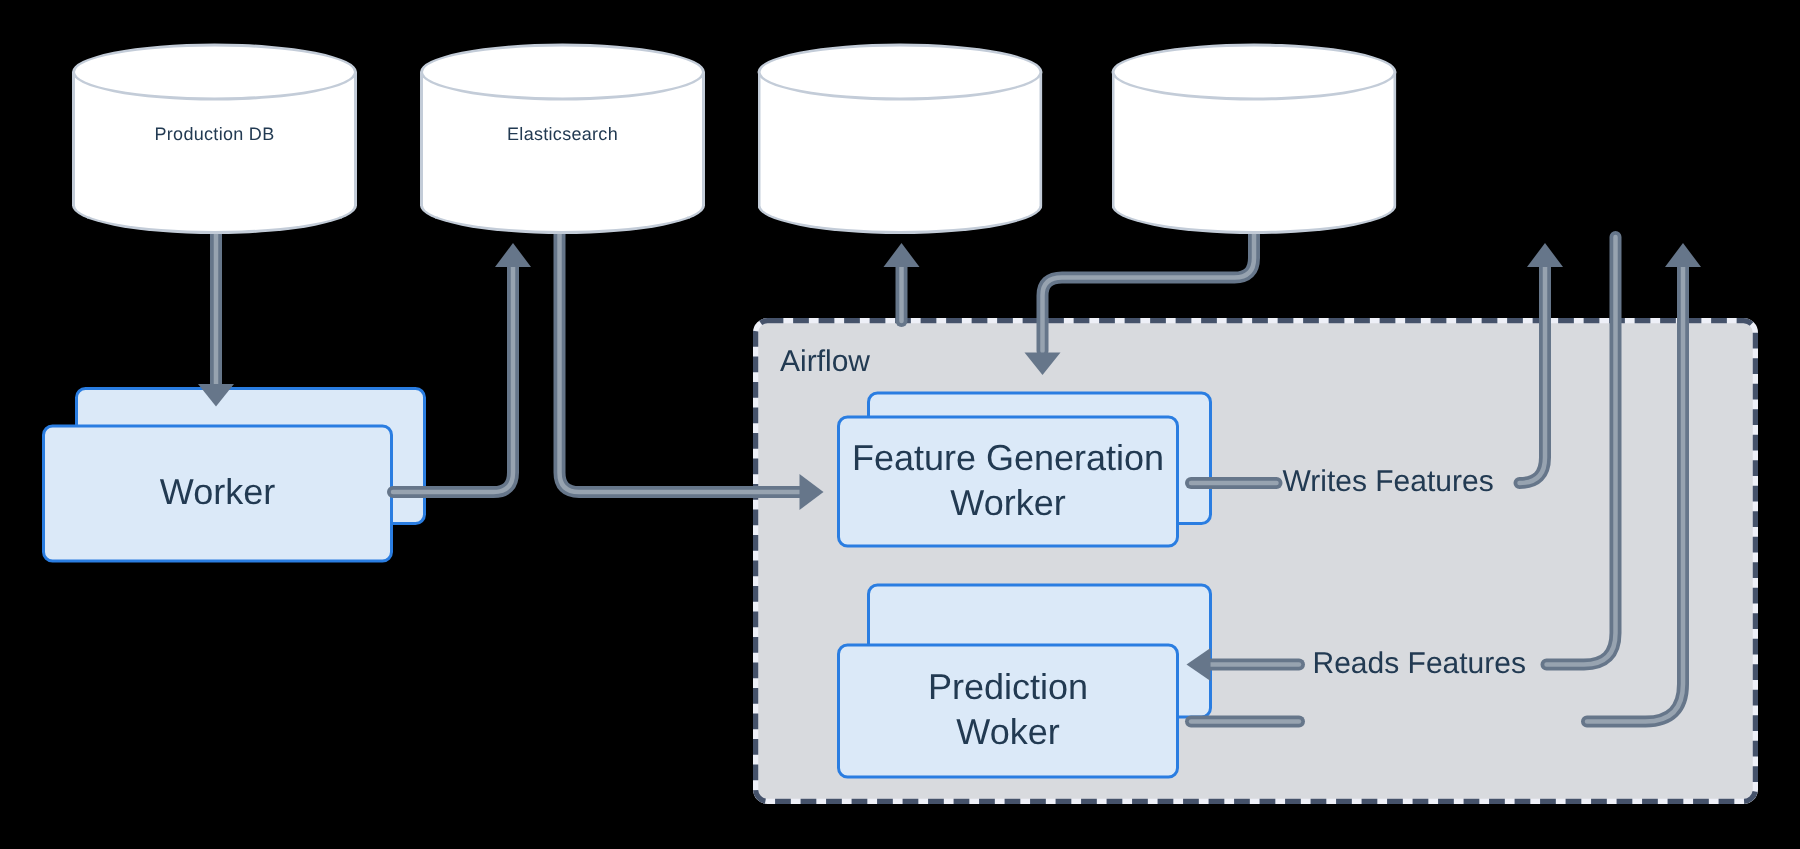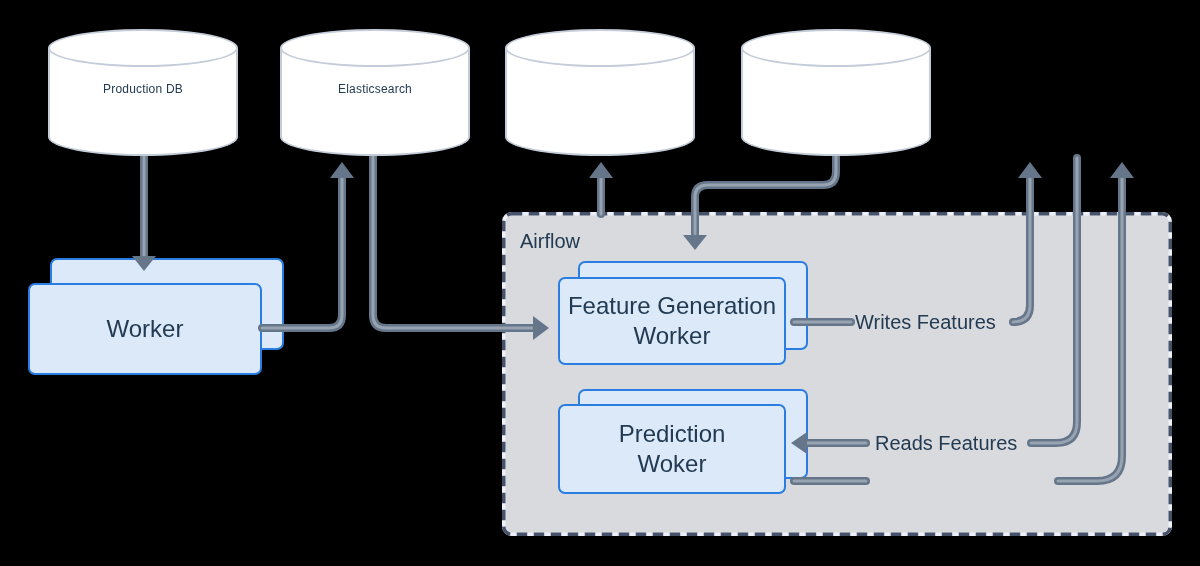--- a/index.html
+++ b/index.html
@@ -64,21 +64,21 @@
 
   <div class="bluebox" style="left:578px;top:261px;width:230px;height:89px;"></div>
   <div class="bluebox" style="left:558px;top:277px;width:228px;height:88px;">
     <div class="boxlabel">
       <span>Feature Generation</span>
       <span>Worker</span>
     </div>
   </div>
 
   <div class="bluebox" style="left:578px;top:389px;width:230px;height:90px;"></div>
-  <div class="bluebox" style="left:558px;top:404px;width:228px;height:90px;">
+  <div class="bluebox" style="left:558px;top:429px;width:228px;height:90px;">
     <div class="boxlabel">
       <span>Prediction</span>
       <span>Woker</span>
     </div>
   </div>
 
   <svg class="layer connectors" width="1200" height="566">
     <defs>
       <g id="pipes">
         <path d="M144 156 V256"></path>

